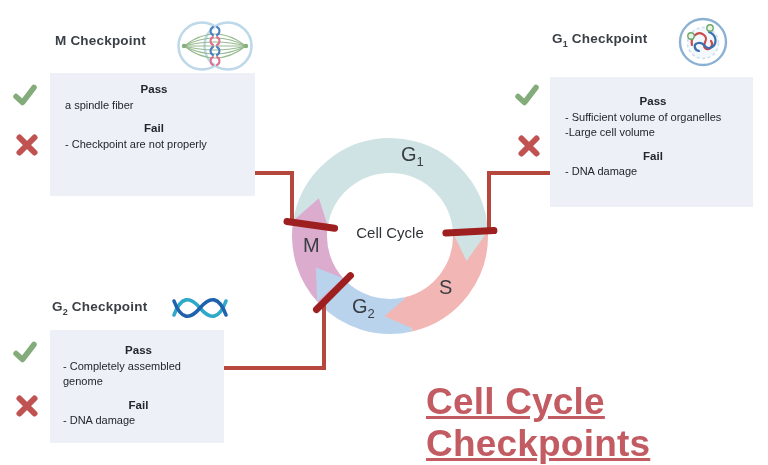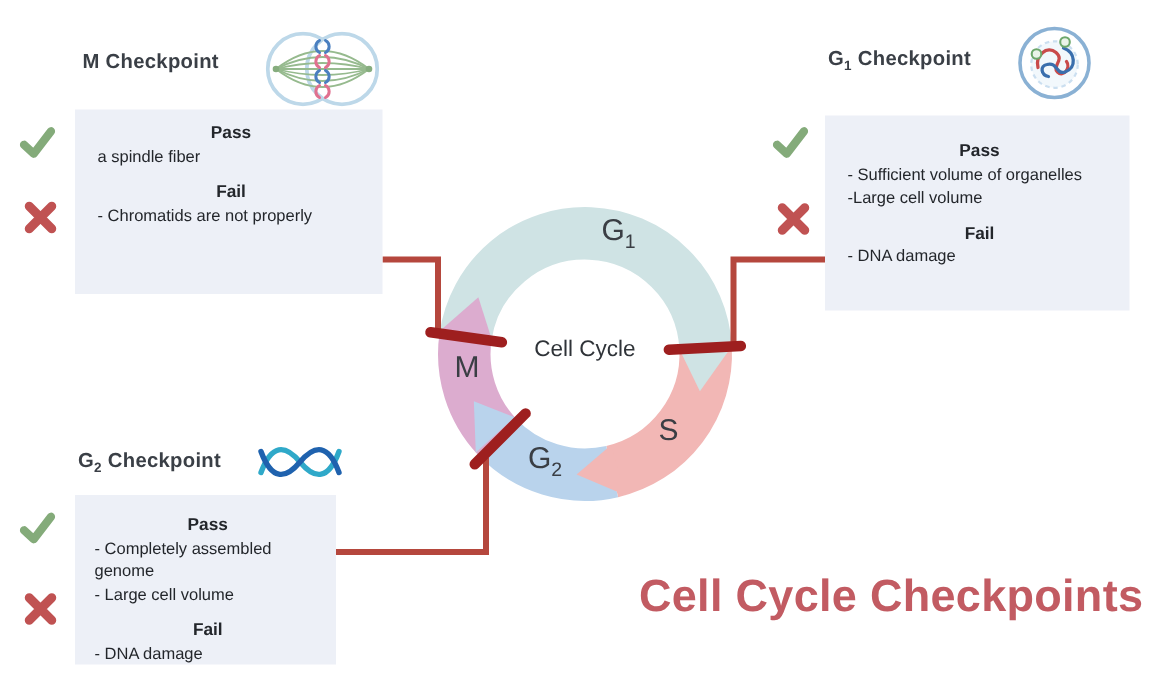--- a/index.html
+++ b/index.html
@@ -13,21 +13,21 @@
   .cp-title sub { font-size:9px; }
   .box {
     position:absolute; background:#edf0f7; box-sizing:border-box;
     font-size:11px; color:#23262b; line-height:15.5px;
   }
   .b-label { font-weight:bold; font-size:11.5px;text-align:center; }
   .fail-gap { margin-top:8px; }
   .phase { position:absolute; font-size:20px; color:#3a3e44; }
   .phase sub { font-size:13px; }
   .center-label { position:absolute; font-weight:normal; font-size:15px; color:#2f3338; text-align:center; }
-  .main-title { position:absolute; font-weight:bold; font-size:30px; color:#c25b62; letter-spacing:.2px; }
+  .main-title { position:absolute; font-weight:bold; font-size:37px; color:#c25b62; letter-spacing:.2px;text-decoration:underline; }
 </style>
 </head>
 <body>
 
 <div class="stage">
 
   <svg class="layer" width="768" height="465" viewBox="0 0 768 465">
 
     <g fill="none" stroke-width="35">
       <path d="M 310.3 224.8 A 80.5 80.5 0 0 1 470.4 231.8" stroke="#cfe3e4"></path>
@@ -94,21 +94,21 @@
     <path d="M3,13.5 L9.5,19.5 L21,4.5" fill="none" stroke-width="5.5" stroke-linecap="round" stroke-linejoin="round" stroke="#84ab7a"></path>
   </svg>
   <svg class="abs" style="left:15px; top:133px;" width="24" height="24" viewBox="0 0 24 24">
     <path d="M4.5,4.5 L19.5,19.5 M19.5,4.5 L4.5,19.5" fill="none" stroke-width="6" stroke-linecap="round" stroke="#c05252"></path>
   </svg>
 
   <div class="box" style="left:50px; top:73px; width:205px; height:123px; padding:9px 12px 0 15px;">
     <div class="b-label">Pass</div>
     <div>a spindle fiber</div>
     <div class="b-label fail-gap">Fail</div>
-    <div>- Chromatids are not properly</div>
+    <div>- Checkpoint are not properly</div>
   </div>
 
   <div class="cp-title" style="left:552px; top:31px;"><span>G</span><sub>1</sub><span> Checkpoint</span></div>
 
   <svg class="abs" style="left:678px; top:17px;" width="50" height="50" viewBox="0 0 50 50">
     <circle cx="25" cy="25" r="23" fill="#ffffff" stroke="#8ab1d4" stroke-width="2.4"></circle>
     <circle cx="25" cy="26" r="15.5" fill="#f2f8fc" stroke="#cbdff0" stroke-width="1.5" stroke-dasharray="3 2.5"></circle>
     <path d="M14,28 C12,20 20,13 26,18 C32,23 23,27 27,31 C31,35 36,28 33,24" stroke="#c94b4b" stroke-width="2.2" fill="none" stroke-linecap="round"></path>
     <path d="M31,15 C39,18 40,28 32,31 C26,33 27,24 20,26 C15,27 16,33 21,34" stroke="#3a6fad" stroke-width="2.2" fill="none" stroke-linecap="round"></path>
     <circle cx="13" cy="19" r="3.2" fill="#eaf3e8" stroke="#6da76b" stroke-width="1.4"></circle>
@@ -140,20 +140,19 @@
   <svg class="abs" style="left:13px; top:340px;" width="24" height="24" viewBox="0 0 24 24">
     <path d="M3,13.5 L9.5,19.5 L21,4.5" fill="none" stroke-width="5.5" stroke-linecap="round" stroke-linejoin="round" stroke="#84ab7a"></path>
   </svg>
   <svg class="abs" style="left:15px; top:394px;" width="24" height="24" viewBox="0 0 24 24">
     <path d="M4.5,4.5 L19.5,19.5 M19.5,4.5 L4.5,19.5" fill="none" stroke-width="6" stroke-linecap="round" stroke="#c05252"></path>
   </svg>
 
   <div class="box" style="left:50px; top:330px; width:174px; height:113px; padding:13px 10px 0 13px;">
     <div class="b-label">Pass</div>
     <div>- Completely assembled genome</div>
-    <div>- Large cell volume</div>
     <div class="b-label fail-gap">Fail</div>
     <div>- DNA damage</div>
   </div>
 
   <div class="main-title" style="left:426px; top:381px;">Cell Cycle Checkpoints</div>
 
 </div>
 
 </body></html>

